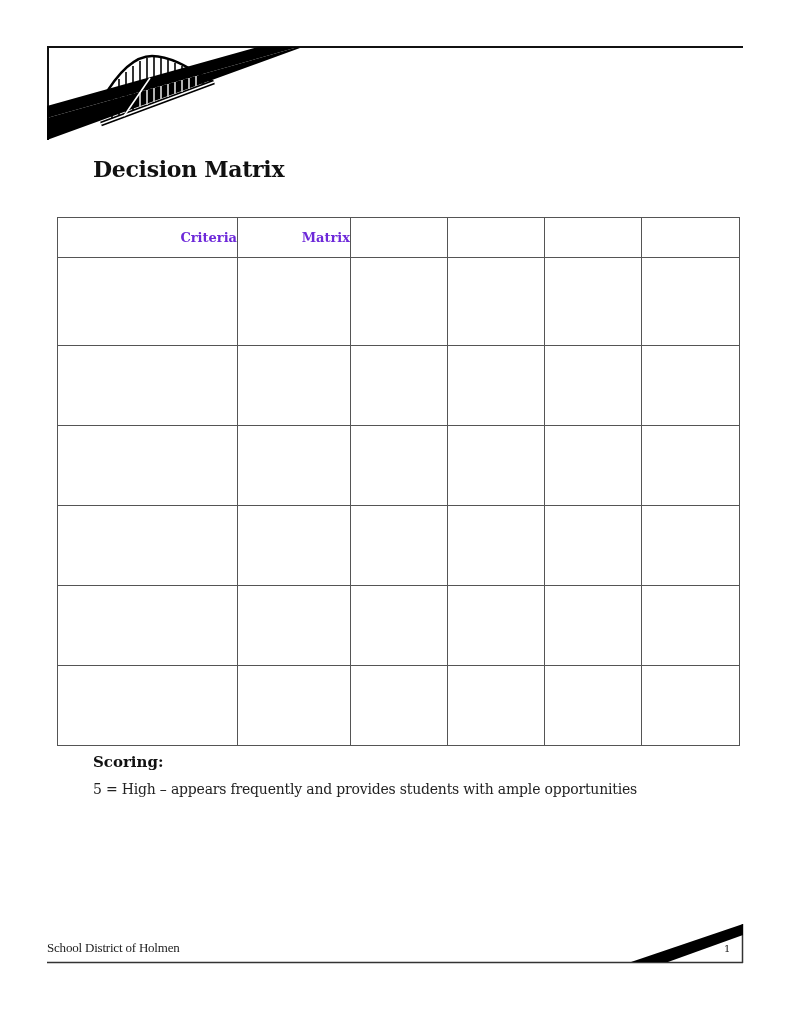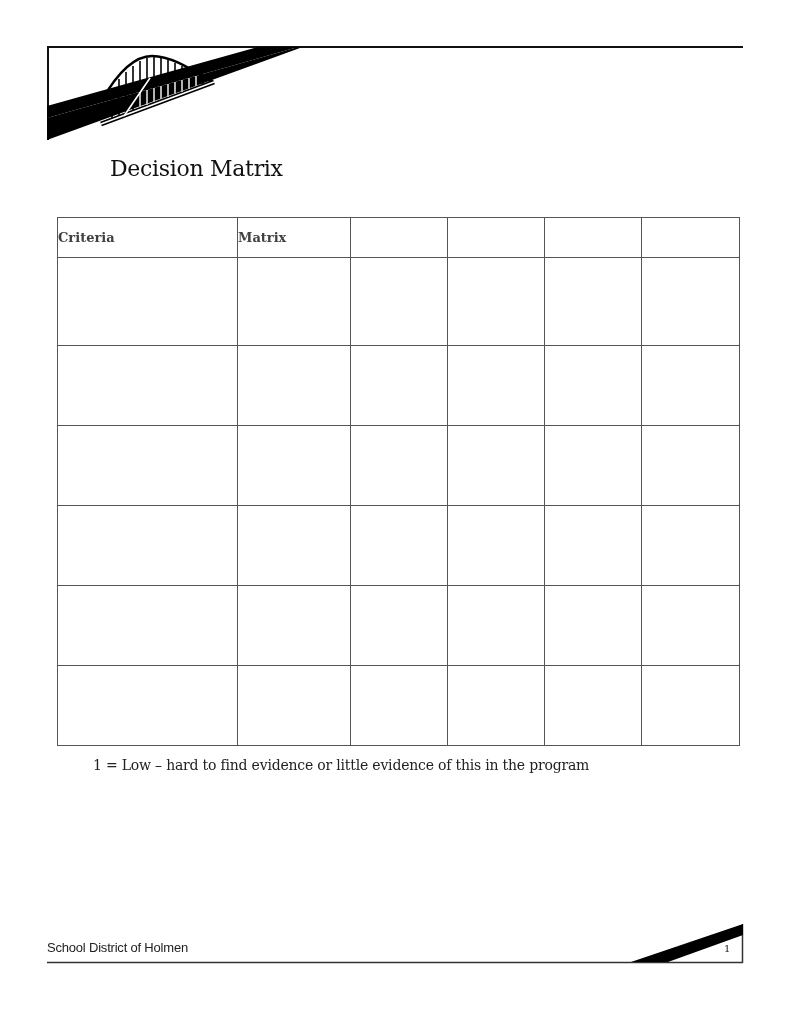--- a/index.html
+++ b/index.html
@@ -17,24 +17,24 @@
     }
     .header-graphic {
       position: absolute;
       left: 0;
       top: 0;
       width: 790px;
       height: 150px;
     }
     .title {
       position: absolute;
-      left: 110px;
+      left: 93px;
       top: 156px;
       font-family: "DejaVu Serif", serif;
-      font-weight: normal;
+      font-weight: bold;
       font-size: 22px;
       letter-spacing: -0.3px;
       color: #111;
       margin: 0;
     }
     table.matrix {
       position: absolute;
       left: 57px;
       top: 217px;
       width: 683px;
@@ -43,23 +43,23 @@
     }
     table.matrix td, table.matrix th {
       border: 1px solid #555555;
       padding: 0;
     }
     table.matrix th {
       height: 39px;
       font-family: "DejaVu Serif", serif;
       font-weight: bold;
       font-size: 13px;
-      text-align: left;
+      text-align: right;
       vertical-align: middle;
-      color: #404040;
+      color: #6d28d9;
     }
     table.matrix tr.row-first td { height: 87px; }
     table.matrix tr.row td { height: 79px; }
     .scoring {
       position: absolute;
       left: 93px;
       top: 753px;
       font-family: "DejaVu Serif", serif;
       color: #222;
     }
@@ -71,21 +71,21 @@
     }
     .scoring .line {
       font-size: 14px;
       line-height: 25px;
       letter-spacing: -0.2px;
     }
     .footer-text {
       position: absolute;
       left: 47px;
       top: 940px;
-      font-family: Liberation Sans, sans-serif;
+      font-family: Liberation Serif, serif;
       font-size: 13px;
       color: #222;
       letter-spacing: -0.2px;
     }
     .page-number {
       position: absolute;
       left: 724px;
       top: 943px;
       font-family: "DejaVu Serif", serif;
       font-size: 10px;
@@ -217,21 +217,22 @@
       <td></td>
       <td></td>
       <td></td>
       <td></td>
       <td></td>
     </tr>
   </tbody>
 </table>
 
 <div class="scoring">
-  <div class="line">1 = Low – hard to find evidence or little evidence of this in the program</div>
+  <div class="heading">Scoring:</div>
+  <div class="line">5 = High – appears frequently and provides students with ample opportunities</div>
 </div>
 
 <svg class="footer-graphic" viewBox="0 900 790 80" xmlns="http://www.w3.org/2000/svg">
 
   <line x1="47" y1="962.5" x2="743" y2="962.5" stroke="#333" stroke-width="1.5"></line>
 
   <line x1="742.5" y1="924" x2="742.5" y2="963" stroke="#333" stroke-width="1.5"></line>
 
   <polygon points="631,962 668,962 743,935 743,924" fill="#000"></polygon>
 </svg>

